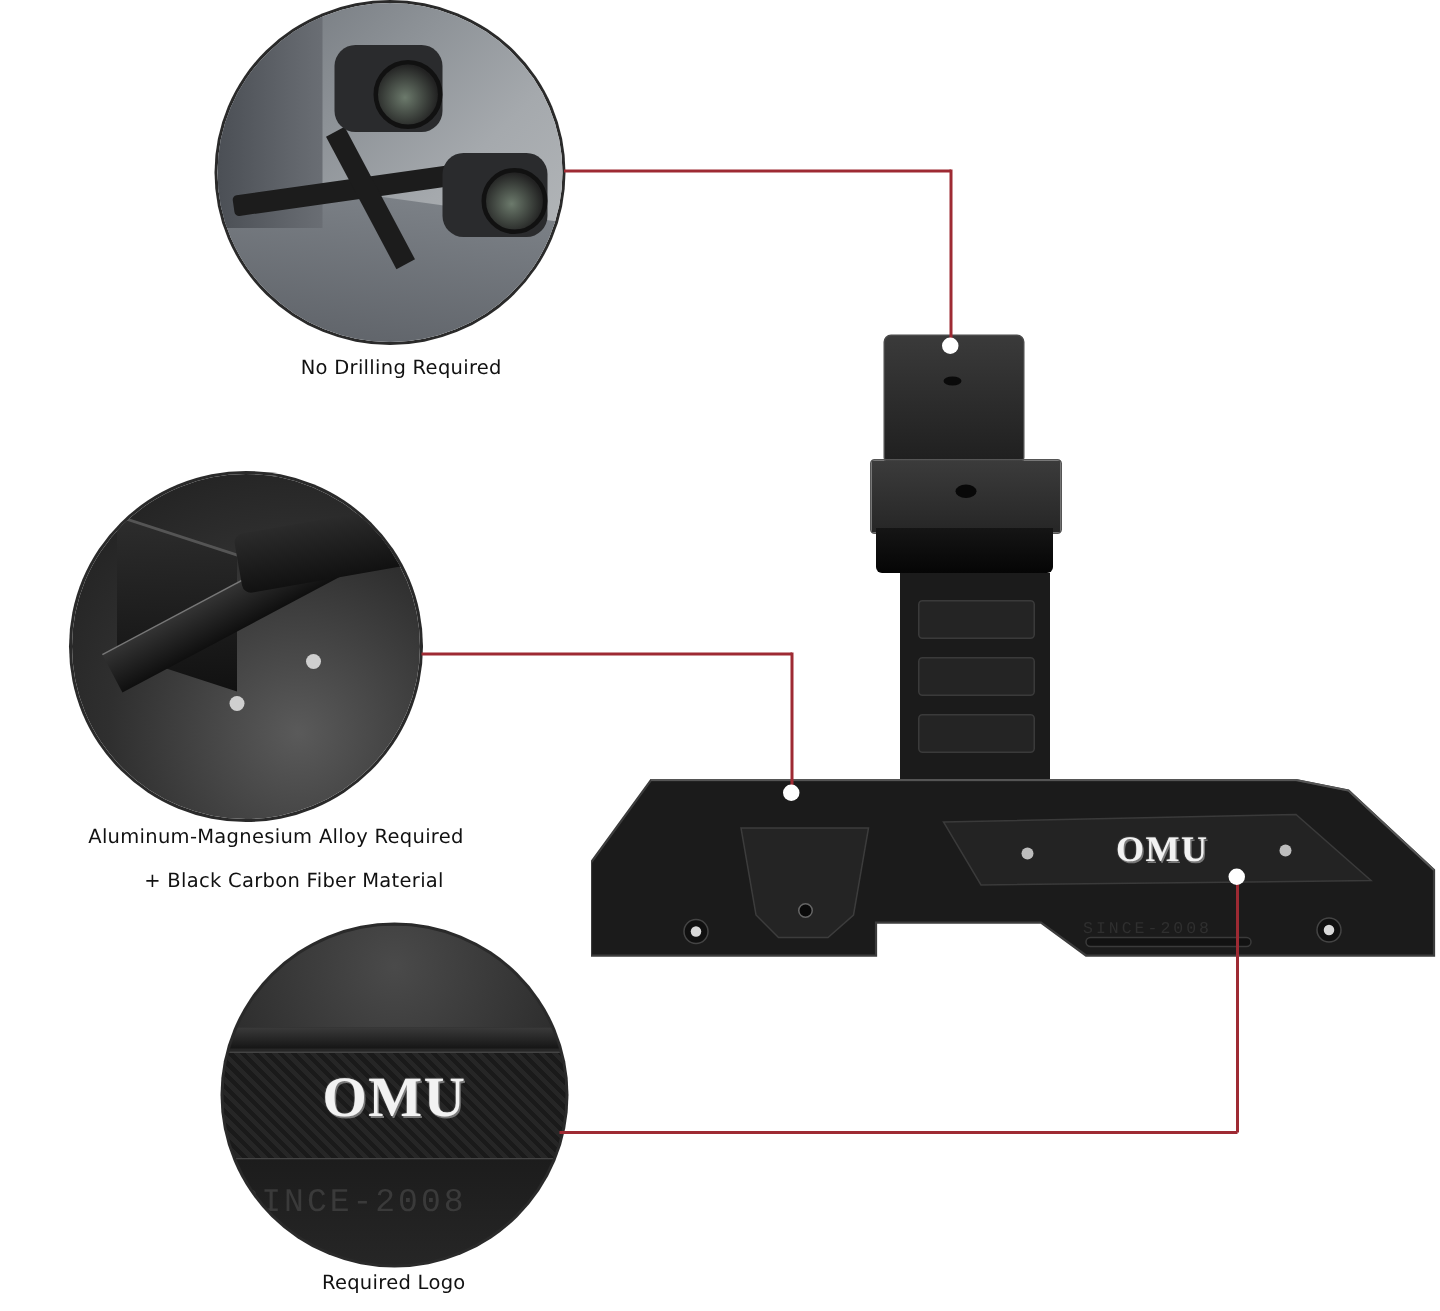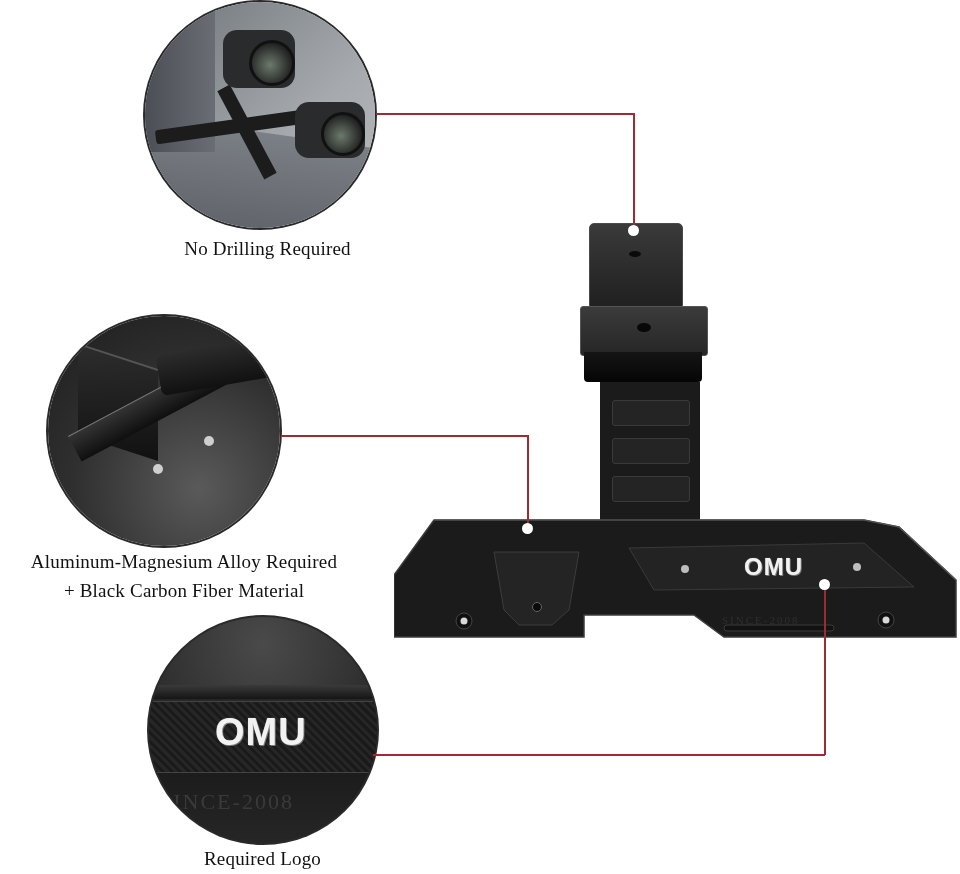--- a/index.html
+++ b/index.html
@@ -1,25 +1,25 @@
 <!DOCTYPE html>
 <html><head>
 <meta charset="utf-8">
 <style>
   html,body{margin:0;padding:0;background:#ffffff;}
   body{width:960px;height:874px;position:relative;overflow:hidden;font-family:"DejaVu Sans","Liberation Sans",sans-serif;}
   .abs{position:absolute;}
   .circle{position:absolute;border-radius:50%;overflow:hidden;box-shadow:0 0 0 2px #2a2a2a;}
-  .label{position:absolute;color:#111;font-size:19px;text-align:center;white-space:nowrap;letter-spacing:0.2px;font-family:Liberation Serif, serif;}
+  .label{position:absolute;color:#111;font-size:13px;text-align:center;white-space:nowrap;letter-spacing:0.2px;}
   .line-h{position:absolute;height:1.6px;background:#9e2a33;}
   .line-v{position:absolute;width:1.6px;background:#9e2a33;}
   .dot{position:absolute;width:11px;height:11px;border-radius:50%;background:#ffffff;}
-  .logo{font-family:Liberation Sans, sans-serif;font-weight:bold;color:#f2f2f2;letter-spacing:1px;
+  .logo{font-family:Liberation Serif, serif;font-weight:bold;color:#f2f2f2;letter-spacing:1px;
         text-shadow:0 0 1px #999, 1px 1px 0 #777;}
-  .since{font-family:Liberation Serif, serif;color:#1a1a1a;letter-spacing:2px;}
+  .since{font-family:Liberation Mono, monospace;color:#1a1a1a;letter-spacing:2px;}
   .carbon{background:
       repeating-linear-gradient(45deg,#262626 0 3px,#1a1a1a 3px 6px),
       #1e1e1e;}
 </style>
 </head>
 <body>
 
 <div class="circle" style="left:145px;top:2px;width:230px;height:226px;background:linear-gradient(135deg,#6d7278 0%,#8e9398 35%,#a5a9ad 60%,#b9bcbe 100%);">
 
   <div class="abs" style="left:0;top:130px;width:230px;height:110px;background:linear-gradient(180deg,#7b8086,#5e6268);transform:skewY(8deg);"></div>
@@ -39,21 +39,21 @@
 <div class="label" style="left:145px;top:238px;width:245px;">No Drilling Required</div>
 
 <div class="circle" style="left:48px;top:316px;width:232px;height:230px;background:radial-gradient(circle at 65% 75%,#5a5a5a,#2f2f2f 55%,#1c1c1c);">
   <div class="abs" style="left:30px;top:40px;width:80px;height:90px;background:linear-gradient(160deg,#2d2d2d,#111);transform:skewY(18deg);border-top:2px solid #555;"></div>
   <div class="abs" style="left:20px;top:120px;width:240px;height:28px;background:linear-gradient(180deg,#333,#0f0f0f);transform:rotate(-28deg);transform-origin:left top;border-top:1.5px solid #777;"></div>
   <div class="abs" style="left:110px;top:30px;width:120px;height:40px;background:linear-gradient(180deg,#2b2b2b,#111);border-radius:6px;transform:rotate(-10deg);"></div>
   <div class="abs" style="left:105px;top:148px;width:10px;height:10px;border-radius:50%;background:#cfcfcf;"></div>
   <div class="abs" style="left:156px;top:120px;width:10px;height:10px;border-radius:50%;background:#cfcfcf;"></div>
 </div>
 <div class="label" style="left:0px;top:551px;width:368px;">Aluminum-Magnesium Alloy Required</div>
-<div class="label" style="left:0px;top:580px;width:368px;">+ Black Carbon Fiber Material</div>
+<div class="label" style="left:12px;top:580px;width:368px;">+ Black Carbon Fiber Material</div>
 
 <div class="circle" style="left:149px;top:617px;width:228px;height:226px;background:#262626;">
   <div class="abs" style="left:0;top:0;width:228px;height:68px;background:radial-gradient(circle at 50% 40%,#4a4a4a,#2c2c2c);"></div>
   <div class="abs" style="left:0;top:68px;width:228px;height:14px;background:linear-gradient(180deg,#3a3a3a,#151515);"></div>
   <div class="abs carbon" style="left:0;top:84px;width:228px;height:70px;border-top:1px solid #444;border-bottom:1px solid #444;"></div>
   <div class="abs logo" style="left:66px;top:92px;font-size:38px;line-height:46px;">OMU</div>
   <div class="abs" style="left:0;top:156px;width:228px;height:70px;background:linear-gradient(180deg,#1c1c1c,#262626);"></div>
   <div class="abs since" style="left:10px;top:172px;font-size:22px;color:#3a3a3a;">SINCE-2008</div>
 </div>
 <div class="label" style="left:140px;top:848px;width:245px;">Required Logo</div>

